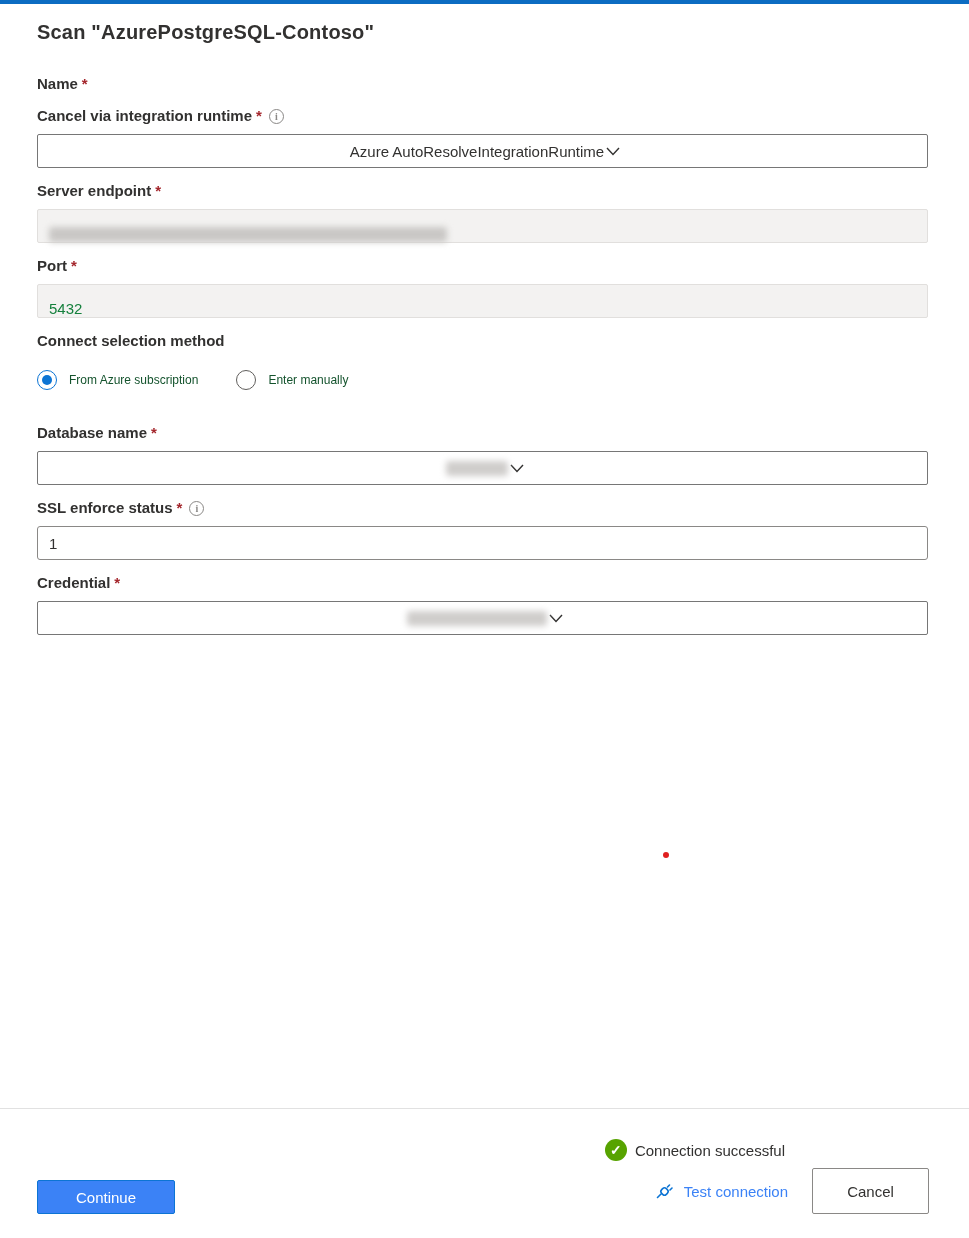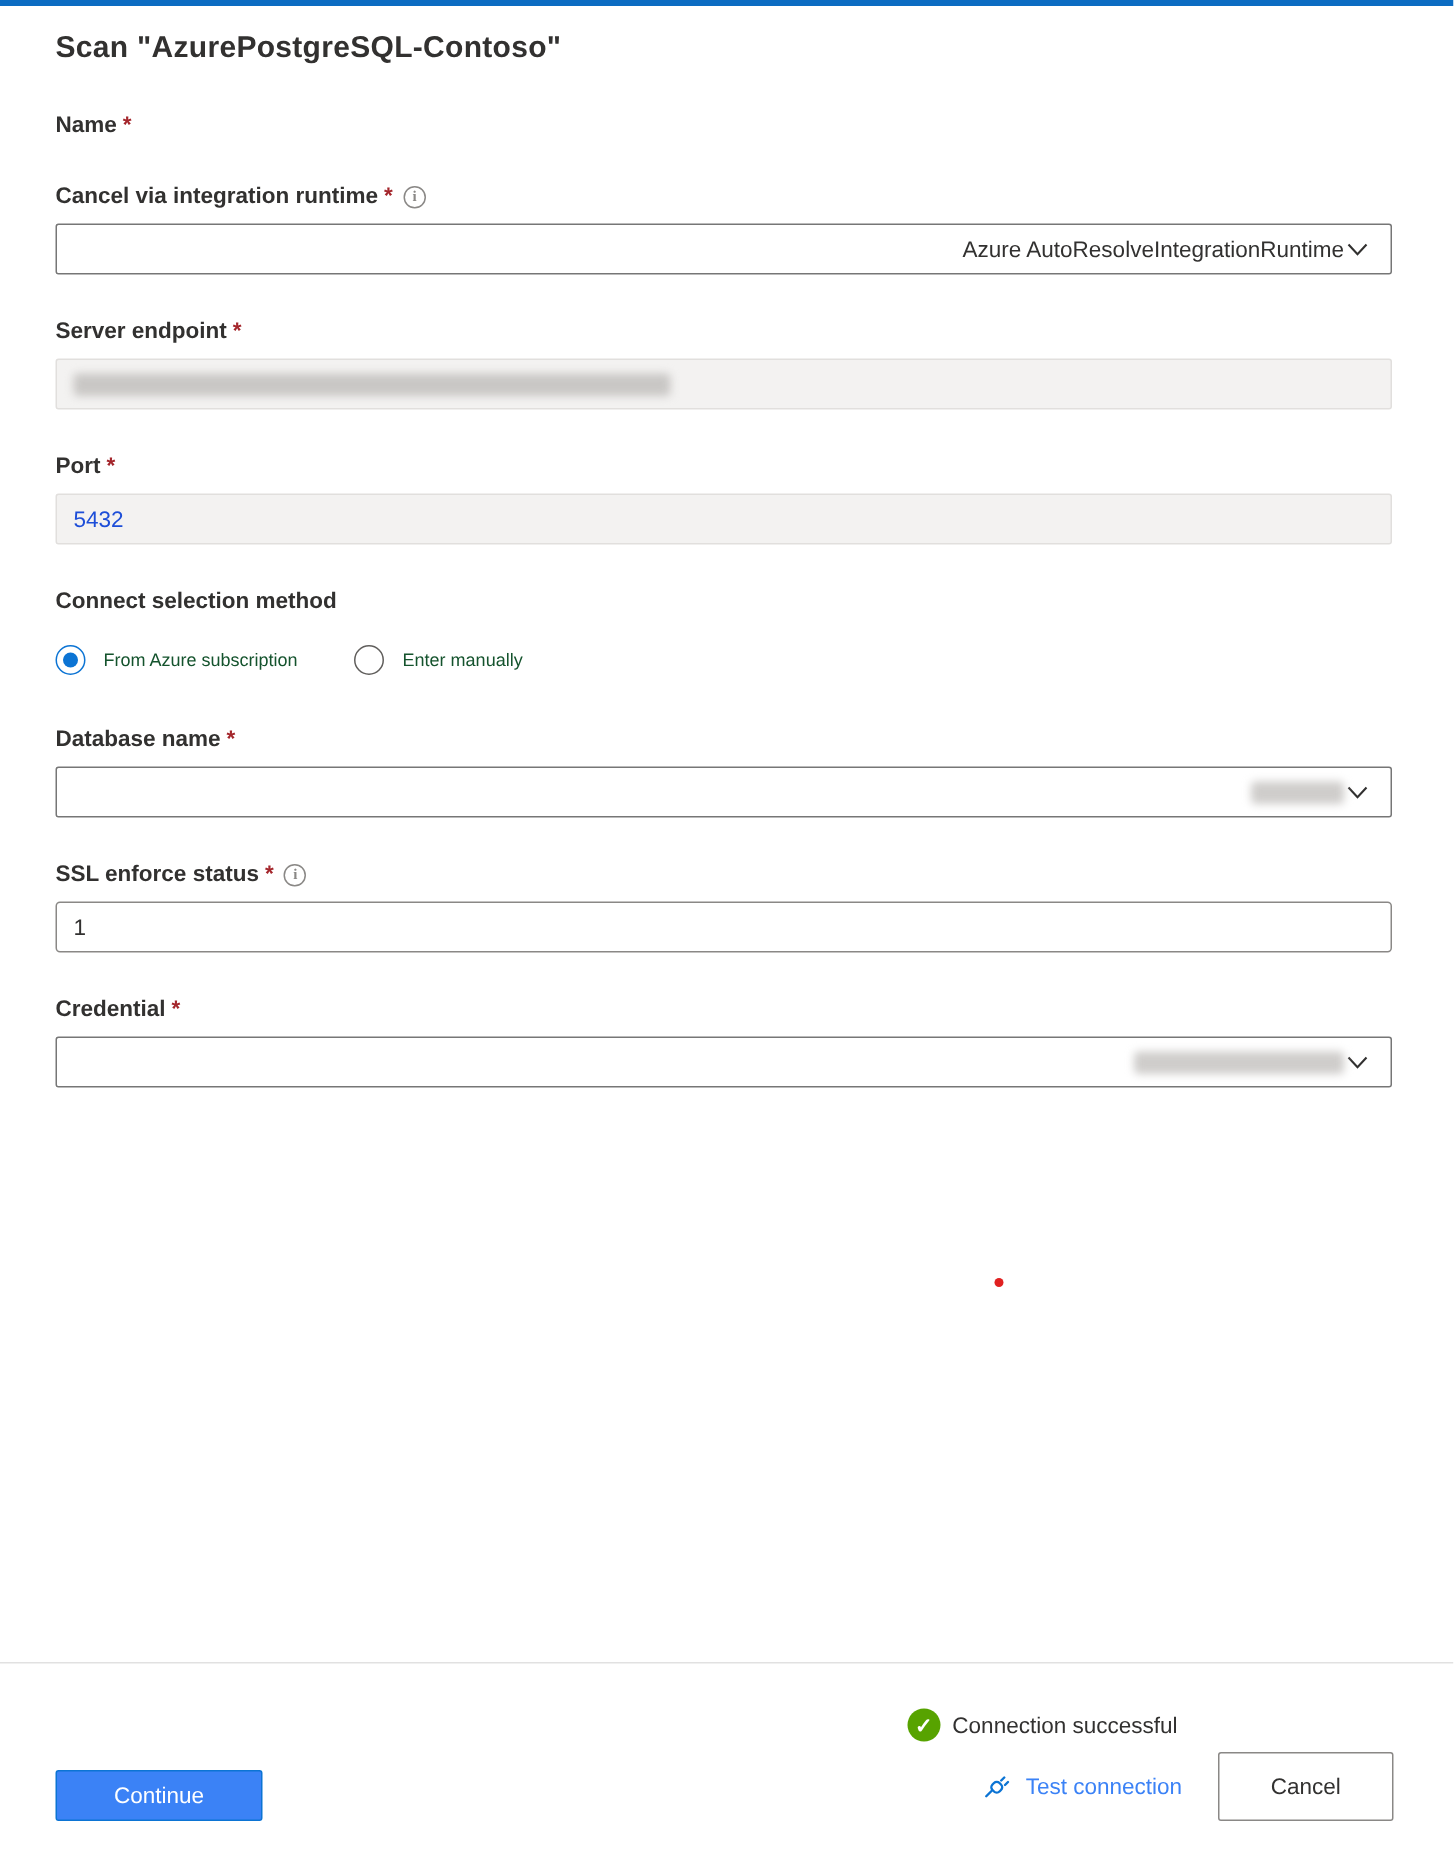--- a/index.html
+++ b/index.html
@@ -9,38 +9,38 @@
     background: #ffffff;
     font-family: "Liberation Sans", sans-serif;
     display: flex; flex-direction: column;
     position: relative;
     color: #323130;
   }
   .topbar { height:4px; background:#0c6cc2; flex:0 0 auto; }
   .content { padding: 17px 41px 0 37px; flex:0 0 auto; }
   .page-title { font-size:20px; font-weight:700; color:#323130; margin:0 0 31px 0; letter-spacing:.2px; }
 
-  .form-group { margin-bottom:29px; }
+  .form-group { margin-bottom:14px; }
   .field-label { display:flex; align-items:center; font-size:15px; font-weight:700; color:#323130; margin-bottom:9px; line-height:18px; }
   .required { color:#a4262c; margin-left:4px; font-weight:700; }
   .info-icon {
     margin-left:7px; width:15px; height:15px; border:1px solid #8a8886; border-radius:50%;
     color:#8a8886; font-size:10px; line-height:13px; text-align:center; font-style:normal;
     font-family:"Liberation Serif", serif; cursor:default;
   }
 
   .textbox {
     width:891px; height:34px; border:1px solid #767676; border-radius:2px;
     display:flex; align-items:center; padding:0 11px; font-size:15px; color:#323130; background:#fff;
     position:relative;
   }
   .textbox.focused { border:2px solid #0c74d4; height:37px; }
-  .textbox.disabled { background:#f3f2f1; border-color:#e1dfdd; color:#1d4ed8; }
-
-  .selectbox { justify-content:flex-end; cursor:pointer; border-color:#767676;padding-left:20px; }
+  .textbox.disabled { background:#f3f2f1; border-color:#e1dfdd; color:#15803d;align-items:flex-end; }
+
+  .selectbox { justify-content:center; cursor:pointer; border-color:#767676;padding-left:20px; }
   .chevron { width:18px; height:18px; flex:0 0 auto; margin-right:2px; }
 
   .caret { display:inline-block; width:1px; height:18px; background:#1b1a19; margin-left:1px; vertical-align:middle; }
 
   .redact { background:#cfcdcb; filter:blur(3px); border-radius:3px; height:15px; }
   .redact.on-gray { background:#c9c7c5; }
 
   .radio-label-gap { margin-bottom:20px; }
   .radio-row { display:flex; align-items:center; gap:38px; }
   .radio-opt { display:flex; align-items:center; cursor:pointer; }

